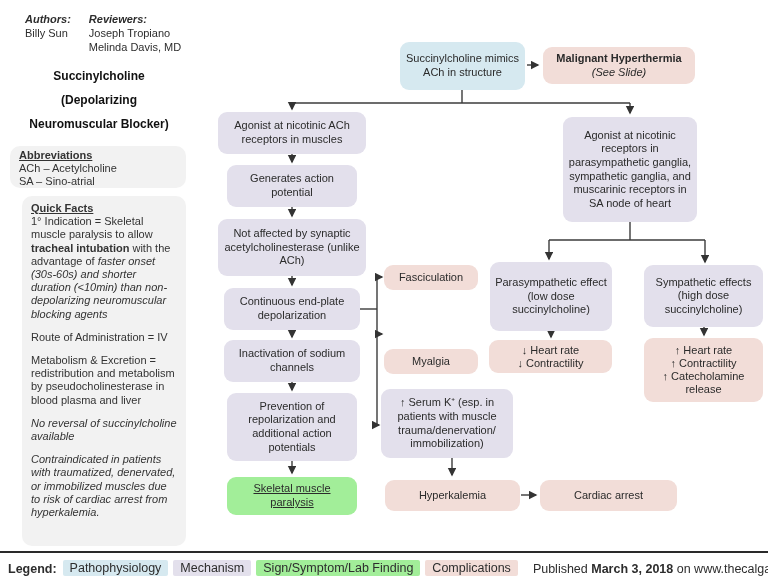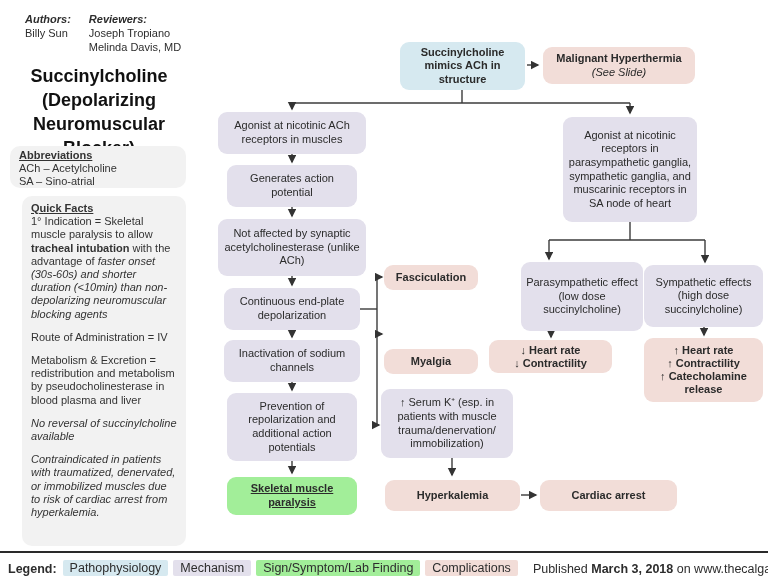--- a/index.html
+++ b/index.html
@@ -2,34 +2,34 @@
 <html><head>
 <meta charset="utf-8">
 <style>
   html,body{margin:0;padding:0;background:#888;}
   .page{position:relative;width:768px;height:576px;background:#ffffff;
         font-family:"Liberation Sans",sans-serif;color:#2d2d2d;overflow:hidden;margin:0 auto;}
   
   .credits{position:absolute;left:25px;top:12px;font-size:11px;line-height:14px;display:flex;gap:18px;}
   .credits .lbl{font-weight:bold;font-style:italic;}
   .title{position:absolute;left:0;top:64px;width:198px;text-align:center;
-         font-size:18px;font-weight:bold;line-height:24px;color:#111;}
+         font-size:12px;font-weight:bold;line-height:24px;color:#111;}
   .graybox{position:absolute;background:#f2f2f2;border-radius:10px;box-sizing:border-box;
            font-size:11px;line-height:13.2px;color:#333;}
   .graybox .hd{font-weight:bold;text-decoration:underline;}
   .abbr{left:10px;top:146px;width:176px;height:42px;padding:3px 9px;}
   .qf{left:22px;top:196px;width:164px;height:350px;padding:6px 9px;}
   .qf p{margin:0 0 10px 0;}
   .qf .it{font-style:italic;}
   .qf b{font-weight:bold;}
   
   .node{position:absolute;border-radius:9px;box-sizing:border-box;display:flex;flex-direction:column;
         align-items:center;justify-content:center;text-align:center;
         font-size:11px;line-height:13.6px;padding:2px 4px;color:#2b2b2b;word-wrap:break-word;}
-  .node.b{font-weight:bold;}
+  .node.b{font-weight:normal;}
   .node .it{font-style:italic;font-weight:normal;}
   .node .u{text-decoration:underline;}
   .tight{line-height:13px;text-align:center;}
   svg.arrows{position:absolute;left:0;top:0;pointer-events:none;}
   
   .footer{position:absolute;left:0;bottom:0;width:768px;height:25px;border-top:2px solid #2a2a2a;
           display:flex;align-items:flex-end;font-size:12.5px;background:#fff;box-sizing:border-box;}
   .footer .leglbl{font-weight:bold;margin:0 6px 0 8px;}
   .chip{padding:1px 7px;margin-right:5px;border-radius:2px;white-space:nowrap;}
   .divider{width:1px;height:17px;background:#555;margin:0 8px 0 2px;}
@@ -136,21 +136,21 @@
   <div class="node b" style="left: 384px; top: 322px; width: 94px; height: 25px; background: rgb(242, 221, 216); margin-top: 27px;">Myalgia</div>
 
   <div class="node" style="left: 381px; top: 389px; width: 132px; height: 69px; background: rgb(227, 224, 236);">↑ Serum K⁺ (esp. in patients with muscle trauma/denervation/ immobilization)</div>
 
   <div class="node b" style="left: 385px; top: 480px; width: 135px; height: 31px; background: rgb(242, 221, 216);">Hyperkalemia</div>
 
   <div class="node b" style="left: 540px; top: 480px; width: 137px; height: 31px; background: rgb(242, 221, 216);">Cardiac arrest</div>
 
   <div class="node" style="left: 563px; top: 117px; width: 134px; height: 105px; background: rgb(227, 224, 236);">Agonist at nicotinic receptors in parasympathetic ganglia, sympathetic ganglia, and muscarinic receptors in SA node of heart</div>
 
-  <div class="node" style="left: 490px; top: 262px; width: 122px; height: 69px; background: rgb(227, 224, 236); margin-left: 31px;">Parasympathetic effect (low dose succinylcholine)</div>
+  <div class="node" style="left: 490px; top: 262px; width: 122px; height: 69px; background: rgb(227, 224, 236);">Parasympathetic effect (low dose succinylcholine)</div>
 
   <div class="node b tight" style="left: 489px; top: 340px; width: 123px; height: 33px; background: rgb(242, 221, 216);">
     <span>↓ Heart rate</span>
     <span>↓ Contractility</span>
   </div>
 
   <div class="node" style="left: 644px; top: 265px; width: 119px; height: 62px; background: rgb(227, 224, 236);">Sympathetic effects (high dose succinylcholine)</div>
 
   <div class="node b tight" style="left: 644px; top: 338px; width: 119px; height: 64px; background: rgb(242, 221, 216);">
     <span>↑ Heart rate</span>

